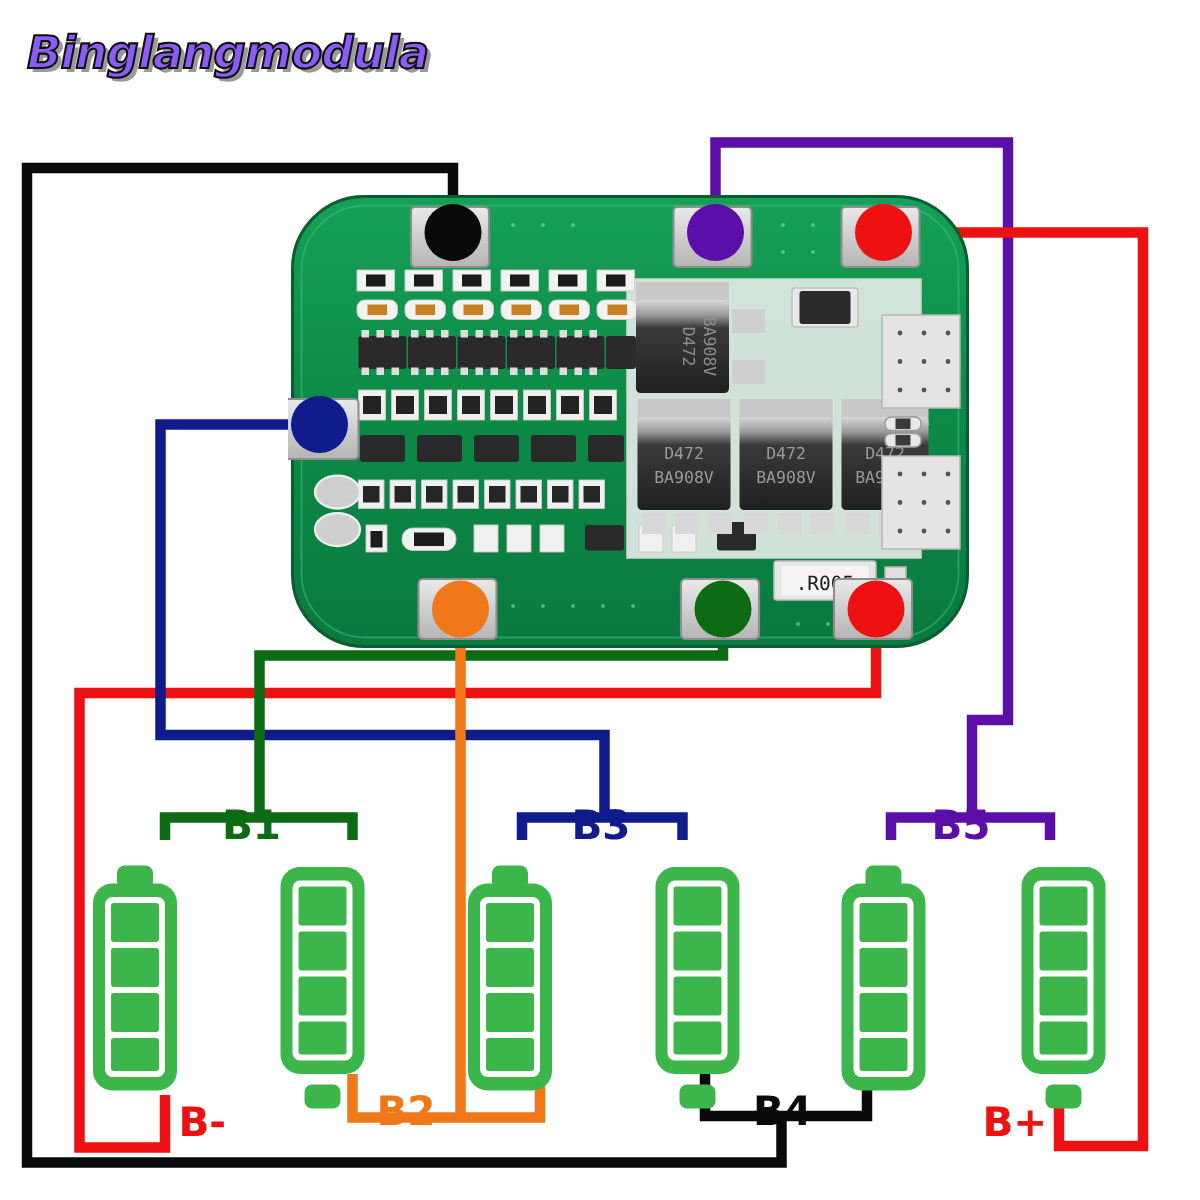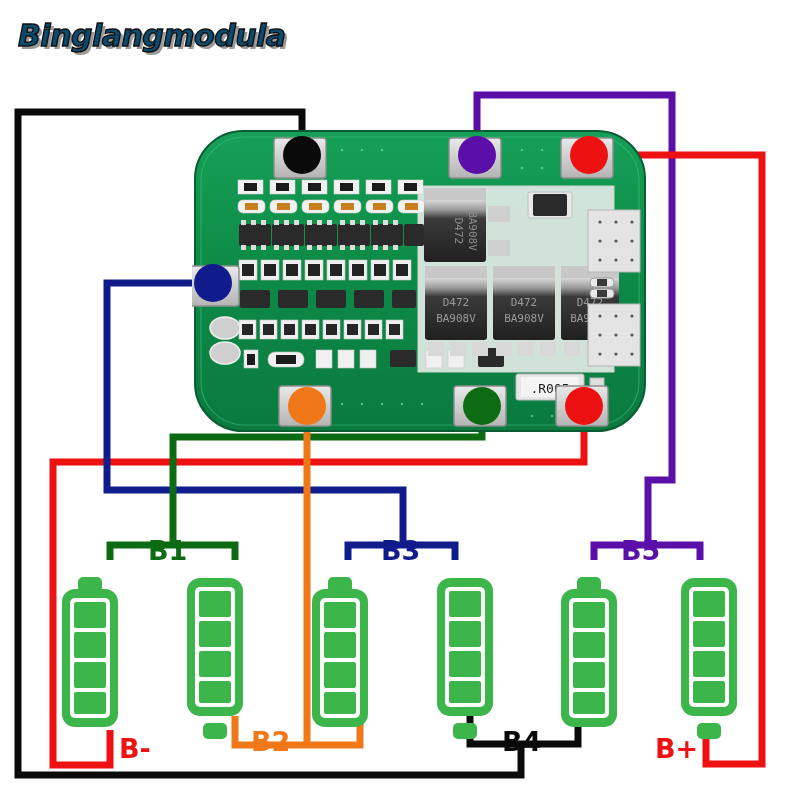--- a/index.html
+++ b/index.html
@@ -10,21 +10,21 @@
   #wires{z-index:3;}
   #batteries{z-index:4;}
   #labels{z-index:6;}
 
   
   #brand{
     position:absolute;left:18px;top:18px;z-index:10;
     font-size:30px;font-weight:bold;font-style:italic;
     font-family:"DejaVu Sans",sans-serif;
     letter-spacing:-0.5px;
-    color:#0c4a6e;
+    color:#8b5cf6;
     -webkit-text-stroke:1.4px #101010;
     text-shadow:3px 3px 0 #9a9a9a;
     white-space:nowrap;
   }
 
   
   #pcb{position:absolute;z-index:5;}
   .pcbtxt{
     position:absolute;color:#ffffff;
     font-family:"DejaVu Sans Mono","Liberation Mono",monospace;

